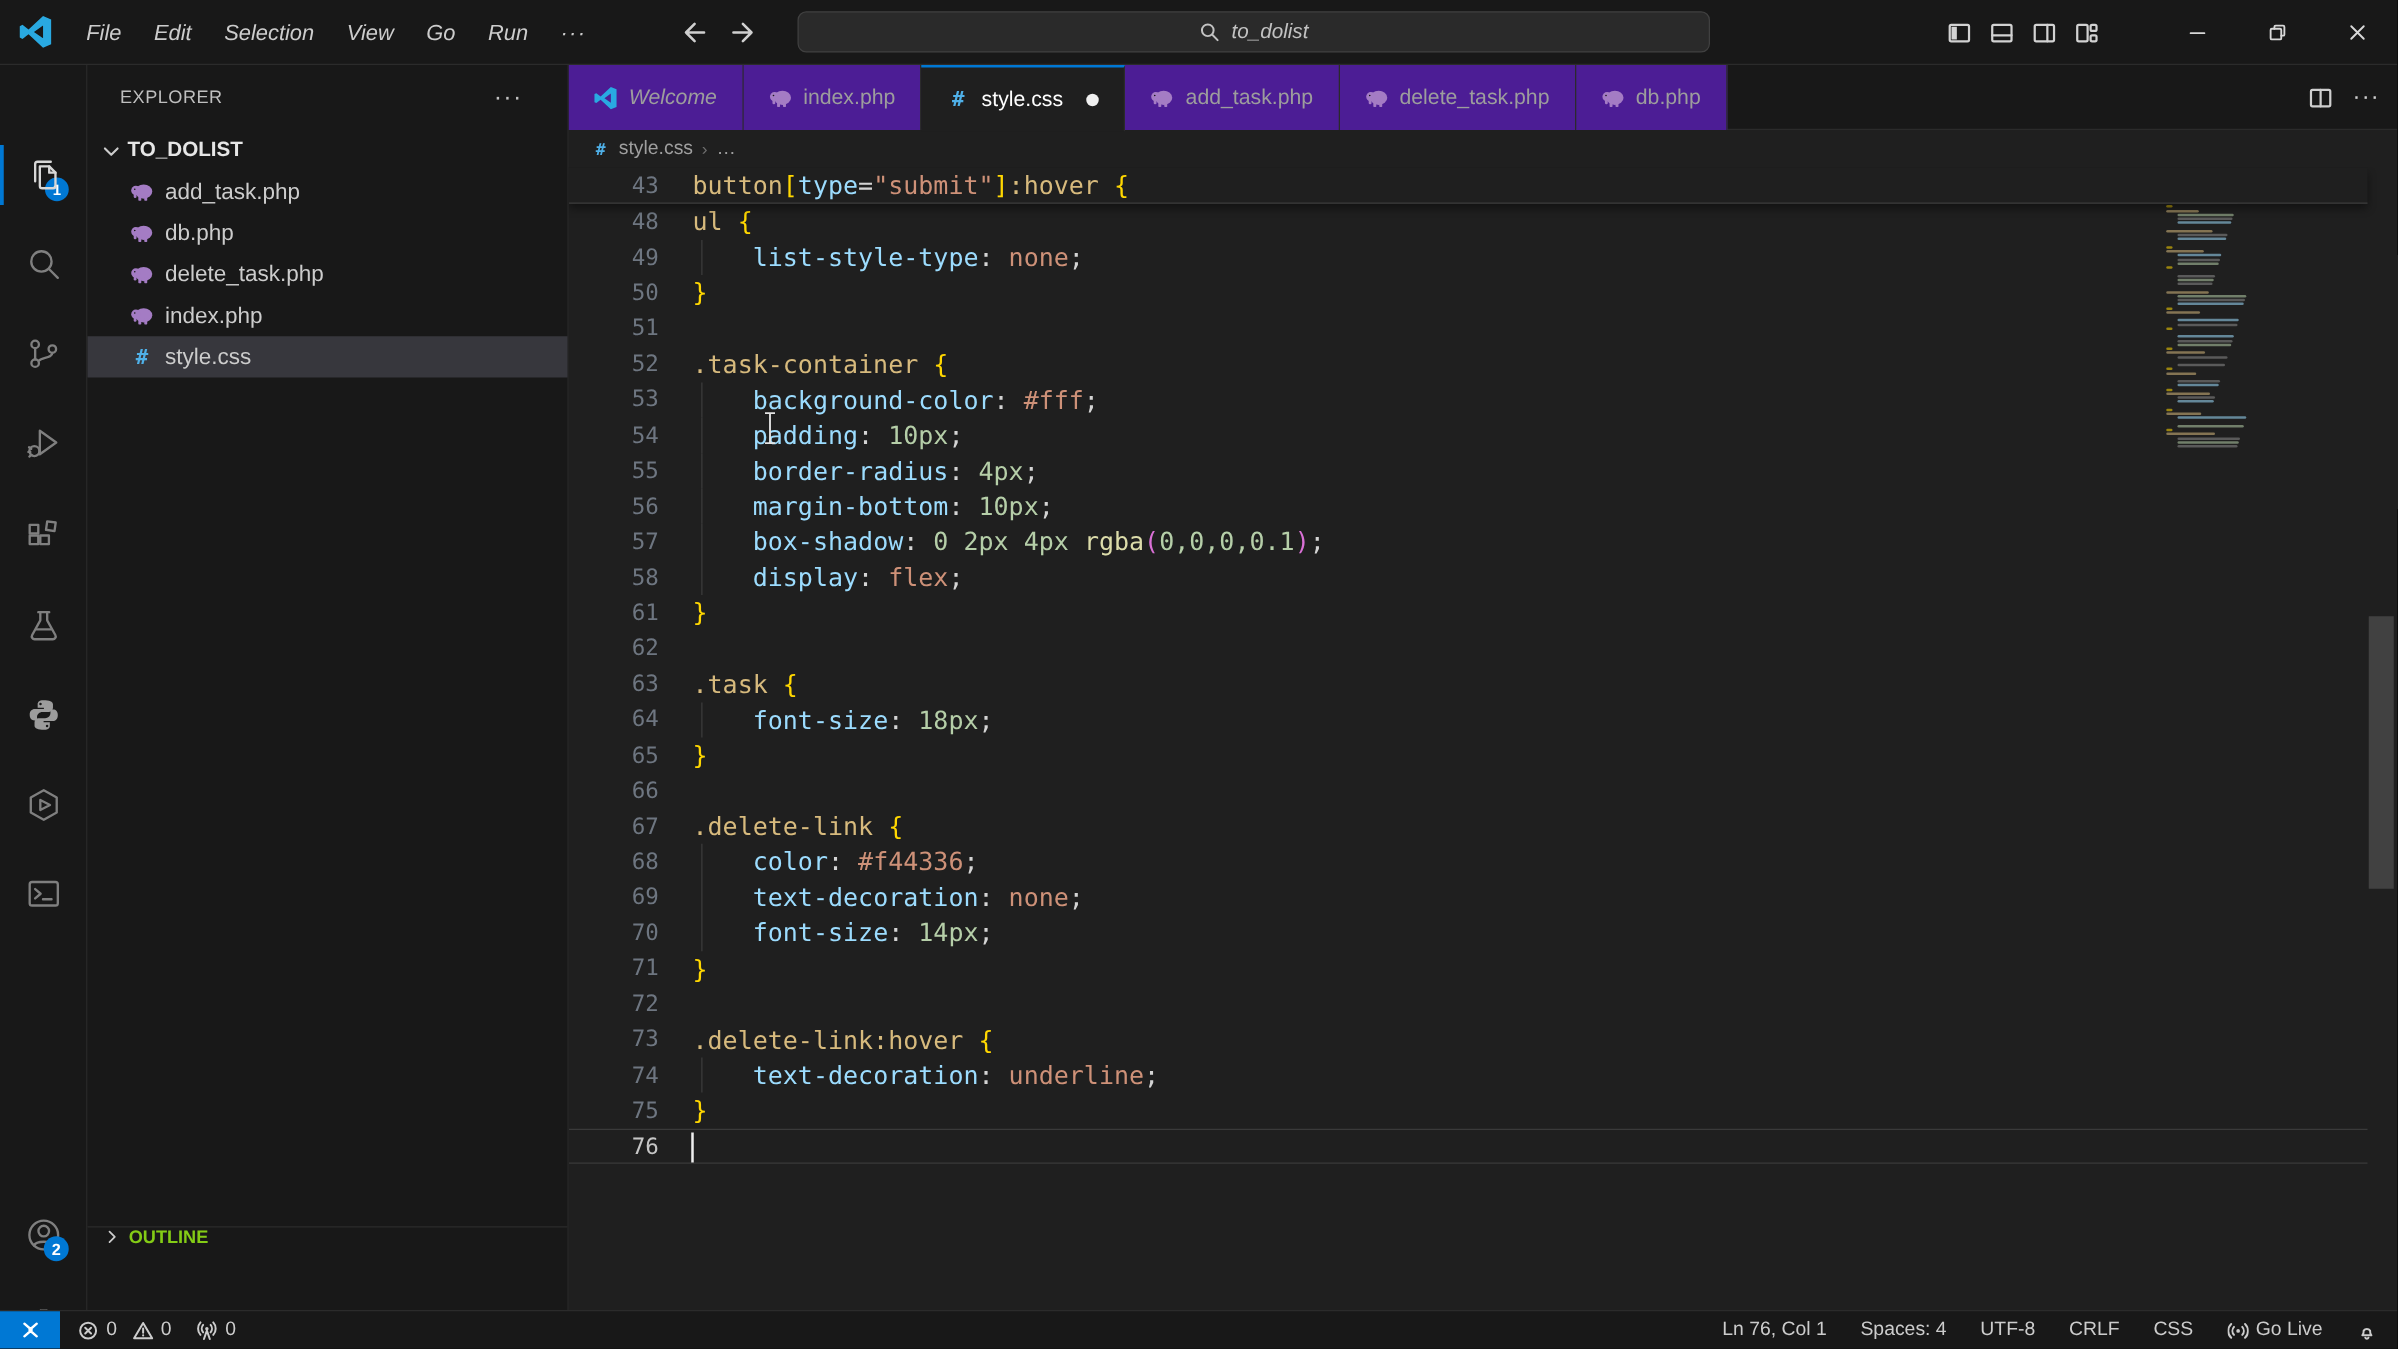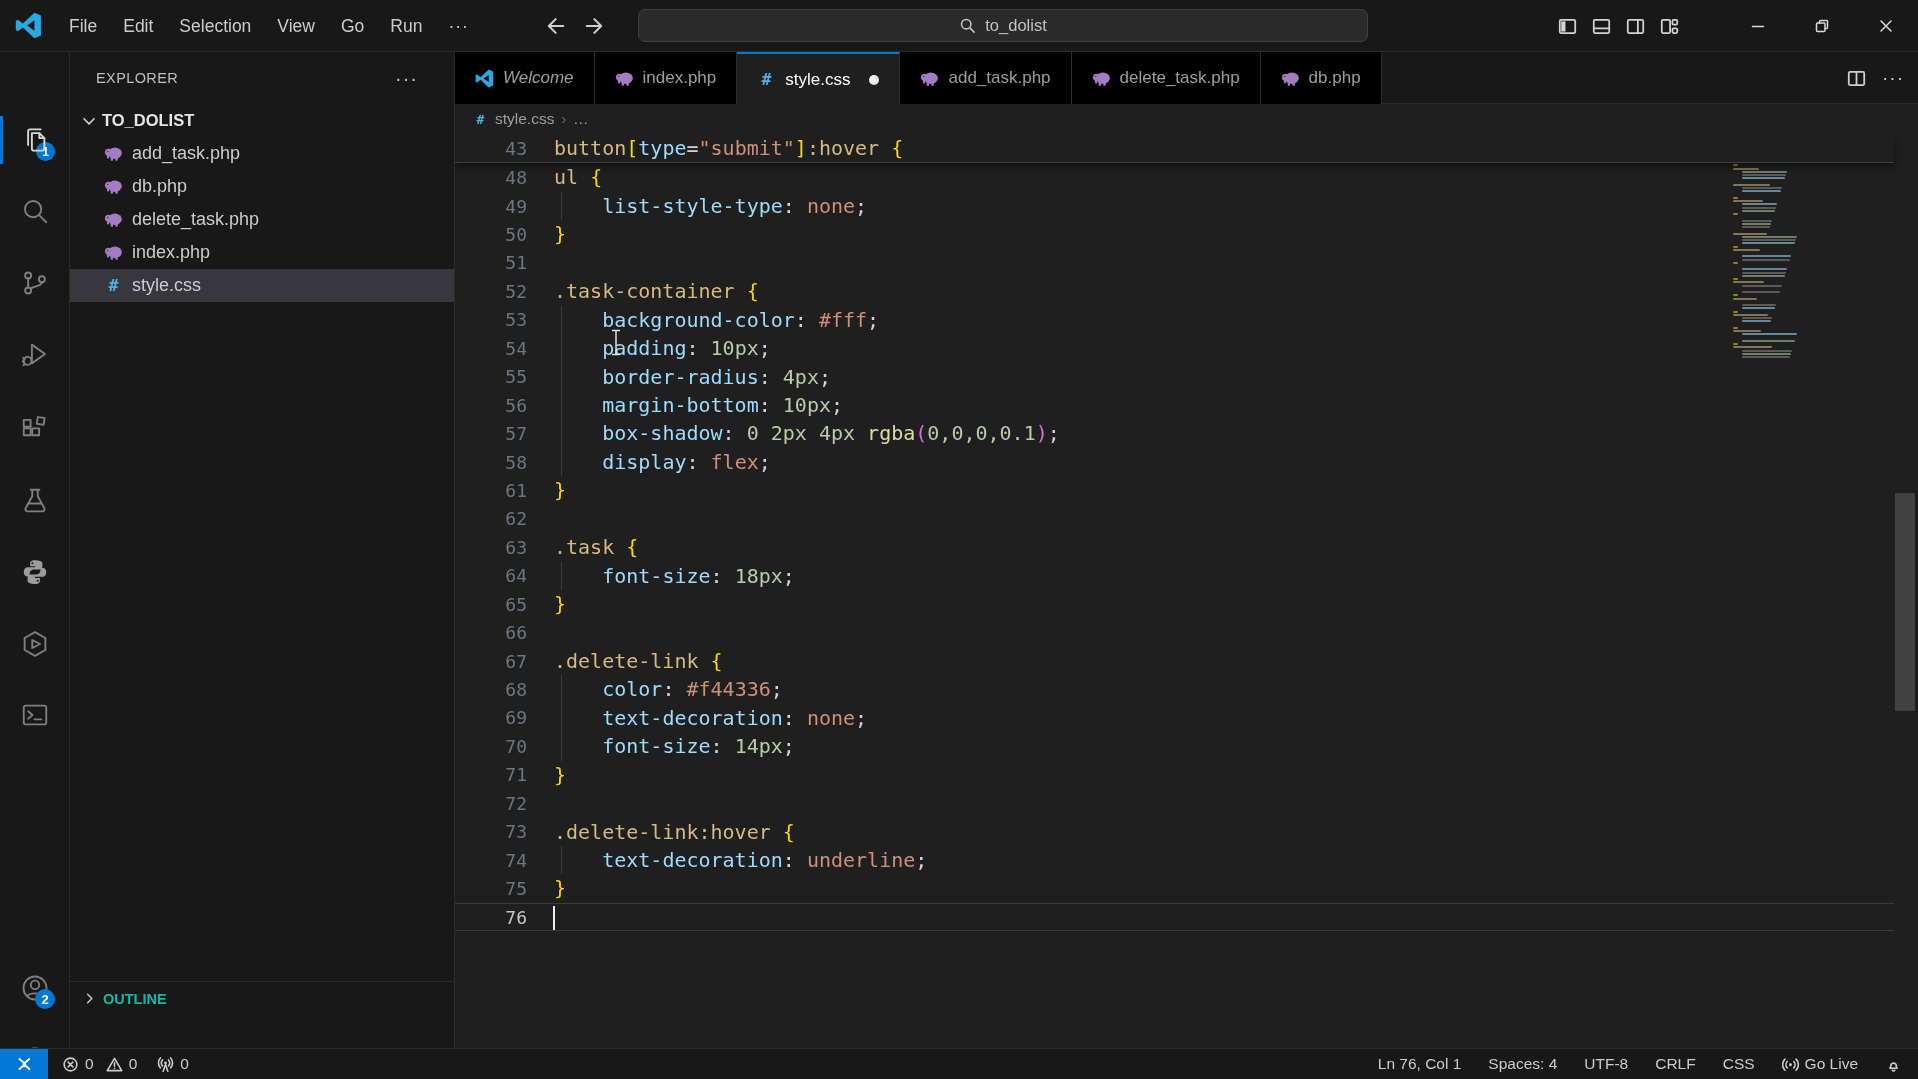--- a/index.html
+++ b/index.html
@@ -2,21 +2,21 @@
 <html style="--tk-sel: #d7ba7d; --tk-prop: #9cdcfe; --tk-val: #ce9178; --tk-num: #b5cea8; --tk-fn: #dcdcaa; --tk-com: #6a9955; --tk-pun: #d4d4d4; --tk-br1: #ffd700; --tk-br2: #da70d6; --tk-pln: #cccccc;"><head>
 <meta charset="utf-8">
 <style>
   html,body{margin:0;padding:0;background:#000;}
   body{font-family:"Liberation Sans",sans-serif;-webkit-font-smoothing:antialiased;}
   #root{position:relative;width:1918px;height:1079px;background:#1f1f1f;overflow:hidden;color:#ccc;}
   .icon{display:inline-flex;align-items:center;justify-content:center;}
   .icon svg{width:100%;height:100%;display:block;}
 
   
-  .titlebar{position:absolute;left:0;top:0;width:1918px;height:52px;background:#181818;border-bottom:1px solid #2b2b2b;display:flex;align-items:center;box-sizing:border-box;}
+  .titlebar{position:absolute;left:0;top:0;width:1918px;height:52px;background:#181818;border-bottom:1px solid #2b2b2b;display:flex;align-items:center;box-sizing:border-box;font-style:italic;}
   .app-logo{width:27px;height:27px;margin-left:15px;}
   .menubar{display:flex;margin-left:14px;}
   .menu-item{padding:0 13px;font-size:17.5px;color:#cccccc;line-height:50px;cursor:default;}
   .nav-arrows{position:absolute;left:544px;top:0;height:52px;display:flex;align-items:center;gap:18px;}
   .nav-arrow{width:22px;height:22px;color:#cfcfcf;}
   .command-center{position:absolute;left:638px;top:9px;width:730px;height:33px;background:#2a2a2a;border:1px solid #404040;border-radius:7px;display:flex;align-items:center;justify-content:center;gap:9px;color:#c2c2c2;font-size:16.5px;box-sizing:border-box;}
   .cc-search-icon{width:17px;height:17px;color:#c2c2c2;}
   .layout-controls{position:absolute;left:1558px;top:0;height:52px;display:flex;align-items:center;gap:15px;}
   .layout-controls .icon{width:19px;height:19px;color:#d2d2d2;}
   .win-controls{position:absolute;right:0;top:0;height:52px;display:flex;}
@@ -34,26 +34,26 @@
   
   .sidebar{position:absolute;left:70px;top:52px;width:385px;height:996px;background:#181818;border-right:1px solid #2b2b2b;box-sizing:border-box;}
   .sb-header{height:52px;display:flex;align-items:center;justify-content:space-between;padding:0 36px 0 26px;}
   .sb-title{font-size:14.5px;color:#bfbfbf;letter-spacing:.4px;}
   .sb-more{color:#c2c2c2;font-size:20px;letter-spacing:1px;}
   .sb-root-row{height:33px;display:flex;align-items:center;padding-left:10px;gap:4px;color:#e6e6e6;font-weight:bold;font-size:16.5px;}
   .sb-chevron{width:18px;height:18px;color:#cccccc;}
   .file-row{height:33px;display:flex;align-items:center;padding-left:34px;gap:9px;font-size:18px;color:#cccccc;}
   .file-row.selected{background:#37373d;}
   .file-icon{width:19px;height:19px;flex:0 0 auto;}
-  .sb-outline{position:absolute;left:0;bottom:33px;width:100%;height:34px;border-top:1px solid #2b2b2b;display:flex;align-items:center;gap:6px;padding-left:12px;box-sizing:border-box;font-size:14.5px;font-weight:bold;color:#14b8a6;}
+  .sb-outline{position:absolute;left:0;bottom:33px;width:100%;height:34px;border-top:1px solid #2b2b2b;display:flex;gap:6px;padding-left:12px;box-sizing:border-box;font-size:14.5px;font-weight:bold;color:#84cc16;}
 
   
   .editor{position:absolute;left:455px;top:52px;width:1463px;height:996px;background:#1f1f1f;}
   .tabbar{position:absolute;left:0;top:0;width:100%;height:52px;background:#181818;border-bottom:1px solid #2b2b2b;display:flex;box-sizing:border-box;}
-  .tab{display:flex;align-items:center;gap:9px;padding:0 20px;border-right:1px solid #2b2b2b;font-size:17px;color:#9d9d9d;background:#000000;position:relative;box-sizing:border-box;height:52px;}
+  .tab{display:flex;align-items:center;gap:9px;padding:0 20px;border-right:1px solid #2b2b2b;font-size:17px;color:#9d9d9d;background:#4c1d95;position:relative;box-sizing:border-box;height:52px;}
   .tab .icon{width:19px;height:19px;}
   .tab.active{background:#1f1f1f;color:#ffffff;height:53px;z-index:2;border-top:2px solid #0078d4;padding-top:0;}
   .tab.preview .tab-label{font-style:italic;}
   .tab-dot{width:10px;height:10px;border-radius:50%;background:#f0f0f0;margin-left:10px;}
   .tab-actions{position:absolute;right:14px;top:0;height:52px;display:flex;align-items:center;gap:16px;color:#cfcfcf;}
   .tab-actions .icon{width:19px;height:19px;}
   .tab-actions .more-glyph{font-size:19px;letter-spacing:1px;}
   .breadcrumb{position:absolute;left:0;top:52px;width:100%;height:30px;display:flex;align-items:center;gap:7px;padding-left:18px;font-size:15.5px;color:#9f9f9f;box-sizing:border-box;}
   .breadcrumb .icon{width:15px;height:15px;}
   .bc-sep{color:#6e6e6e;font-size:14px;}

